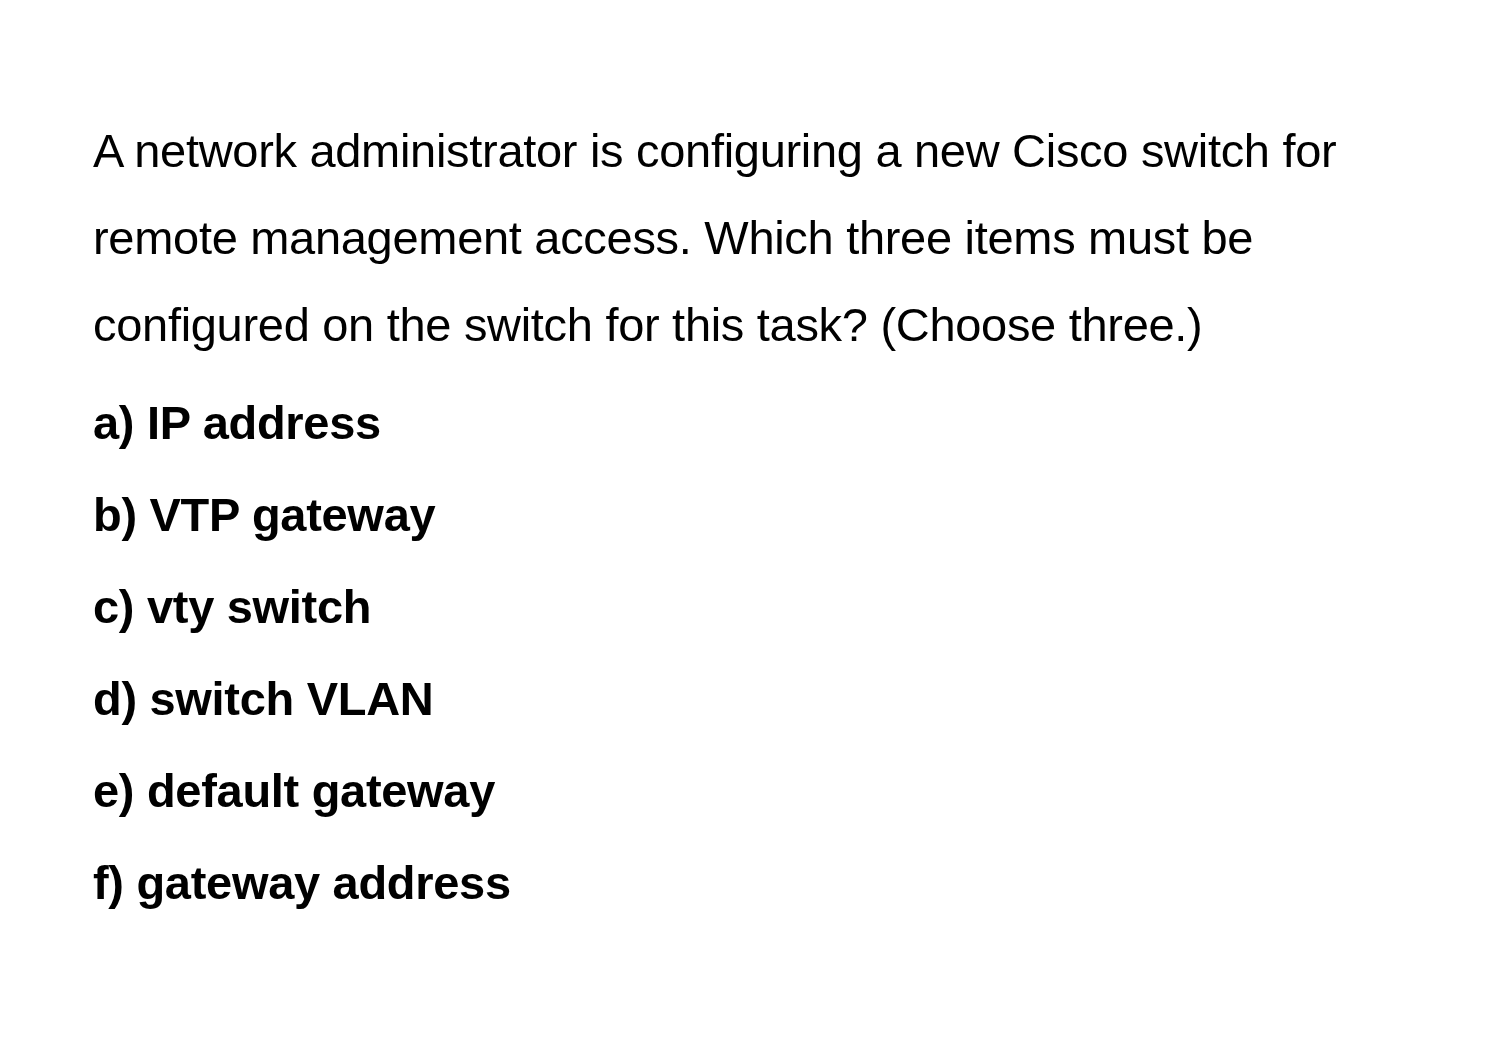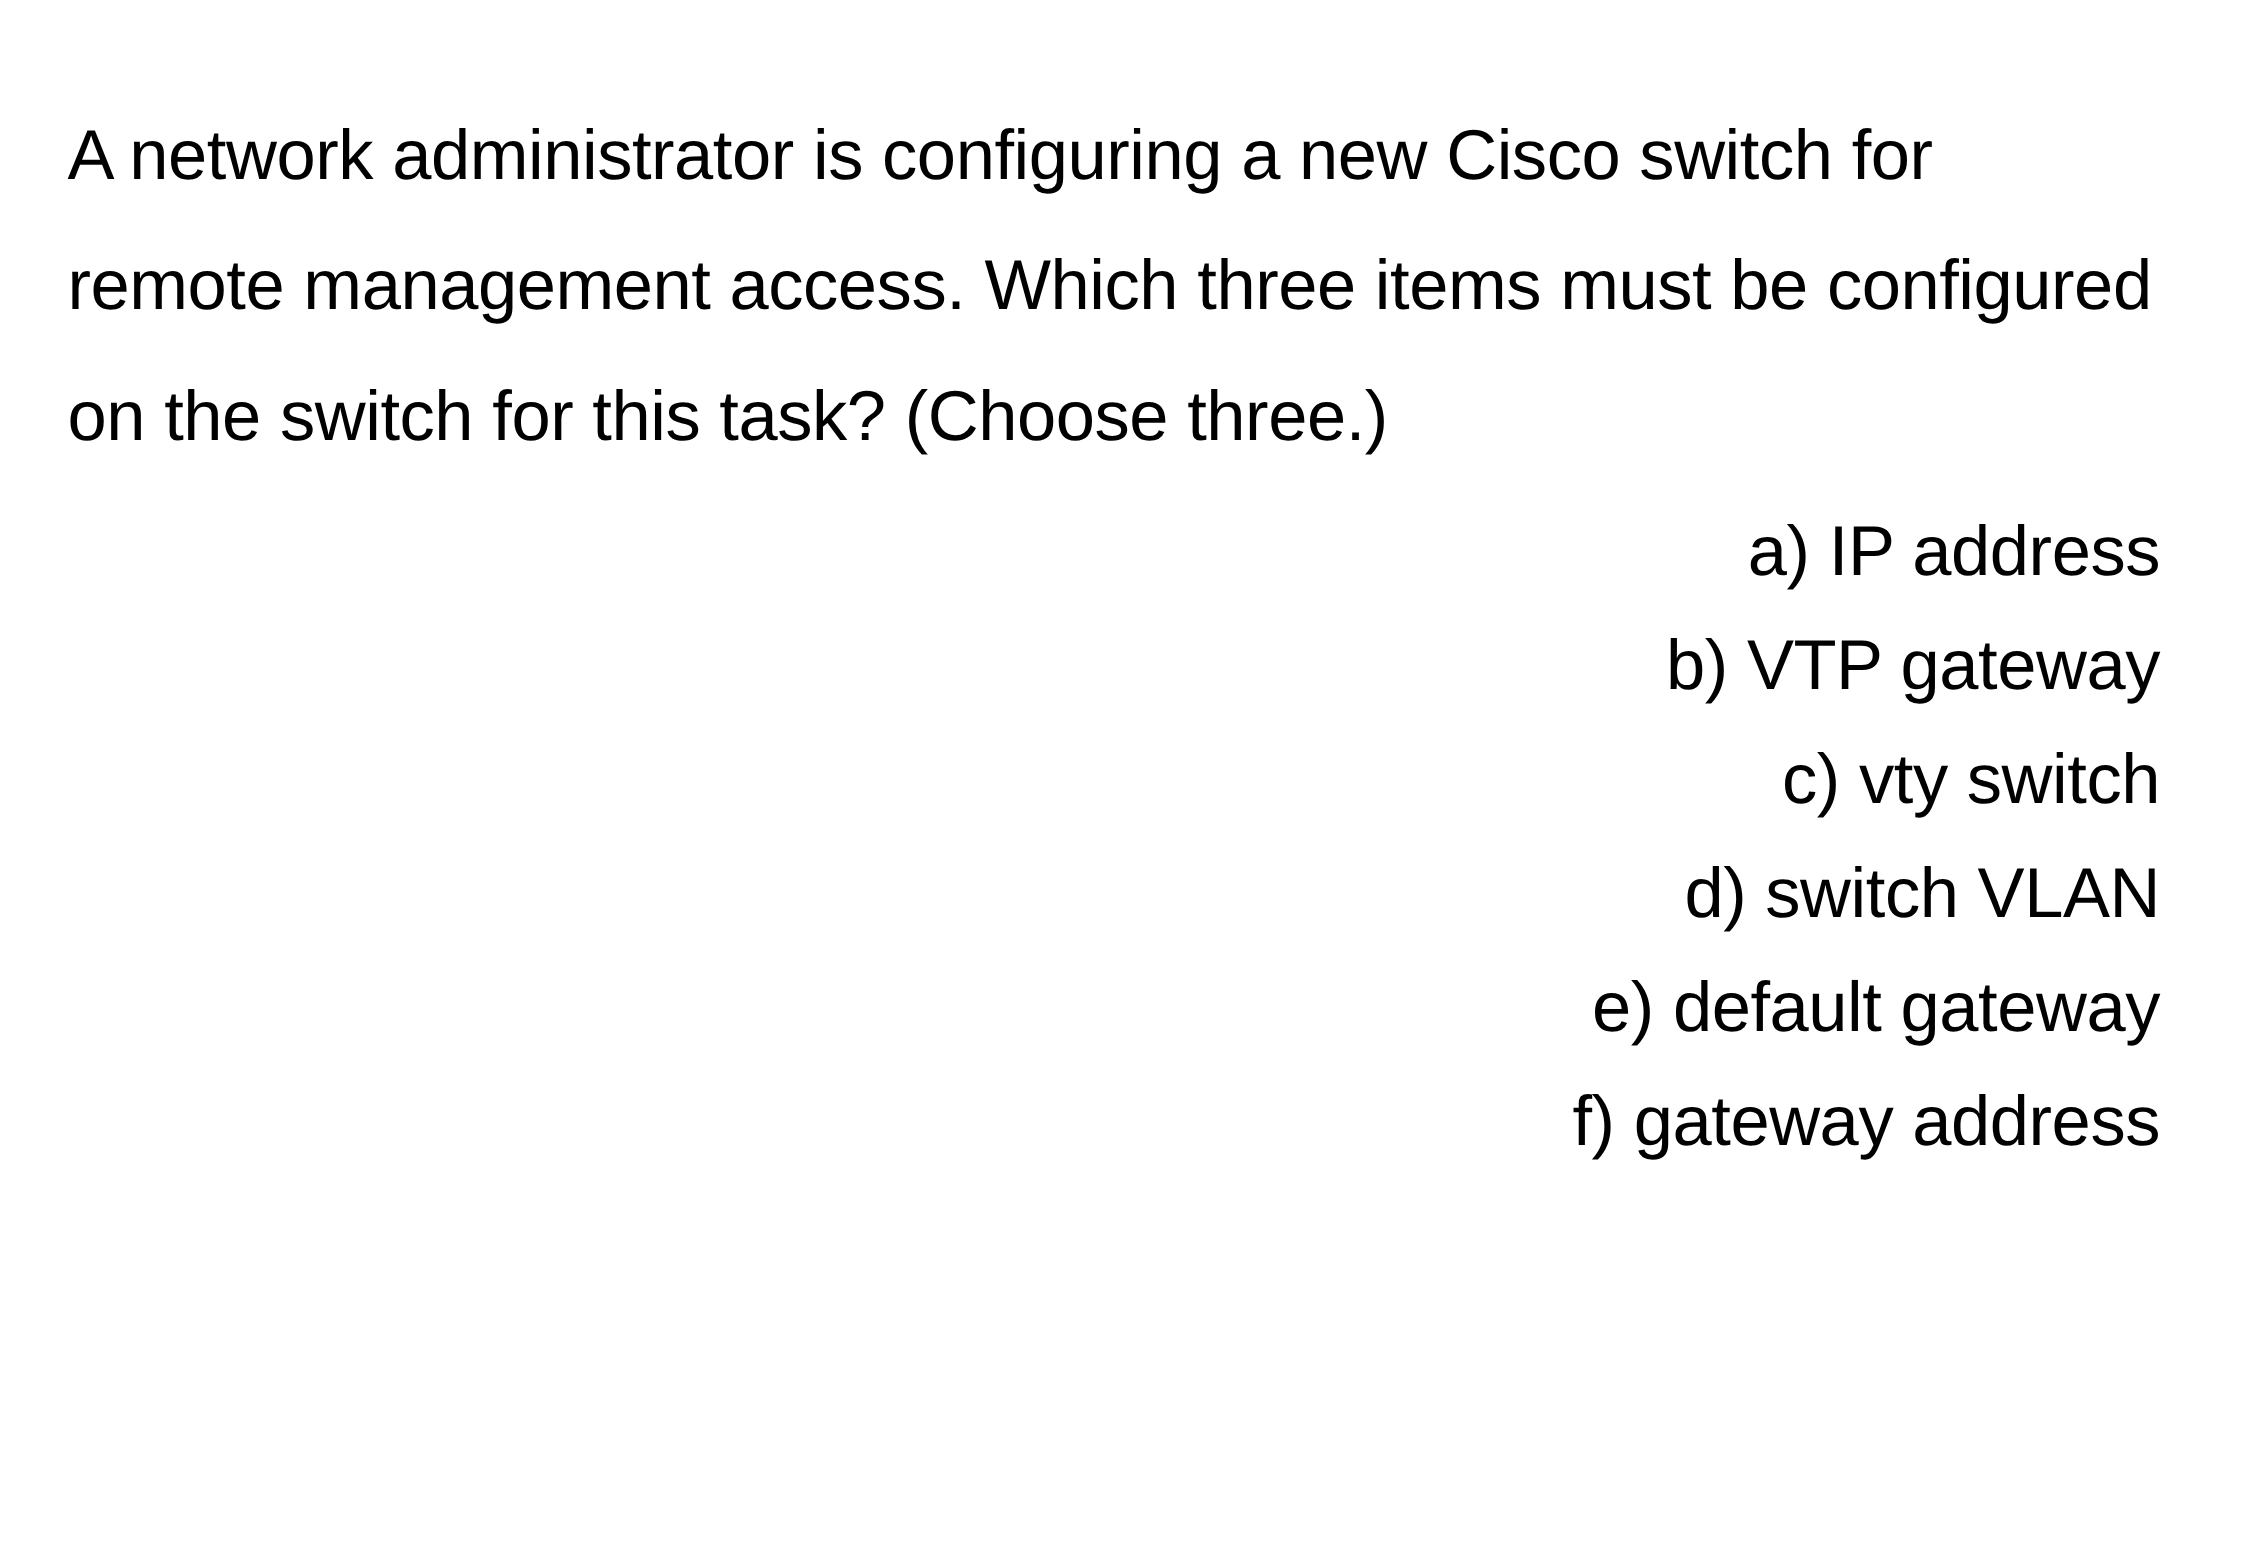--- a/index.html
+++ b/index.html
@@ -1,16 +1,16 @@
 <!DOCTYPE html>
 <html><head>
   <meta charset="utf-8">
   <style>
     * {
-      margin: 0;
+      margin: 16px;
       padding: 0;
       box-sizing: border-box;
     }
     body {
       background: #ffffff;
       width: 1500px;
       height: 1040px;
       font-family: -apple-system, BlinkMacSystemFont, "Segoe UI", Helvetica, Arial, sans-serif;
       padding: 60px 60px 60px 45px;
     }
@@ -19,23 +19,22 @@
       line-height: 1.85;
       color: #000000;
       font-weight: 400;
       margin-bottom: 8px;
       letter-spacing: -0.3px;
     }
     .option {
       font-size: 47px;
       line-height: 1.62;
       color: #000000;
-      font-weight: 400;
+      font-weight: 700;
       letter-spacing: -0.3px;
-      text-align: right;
     }
   </style>
 </head>
 <body>
 
 <div class="question-text">A network administrator is configuring a new Cisco switch for remote management access. Which three items must be configured on the switch for this task? (Choose three.)</div>
 <div class="option">a) IP address</div>
 <div class="option">b) VTP gateway</div>
 <div class="option">c) vty switch</div>
 <div class="option">d) switch VLAN</div>

